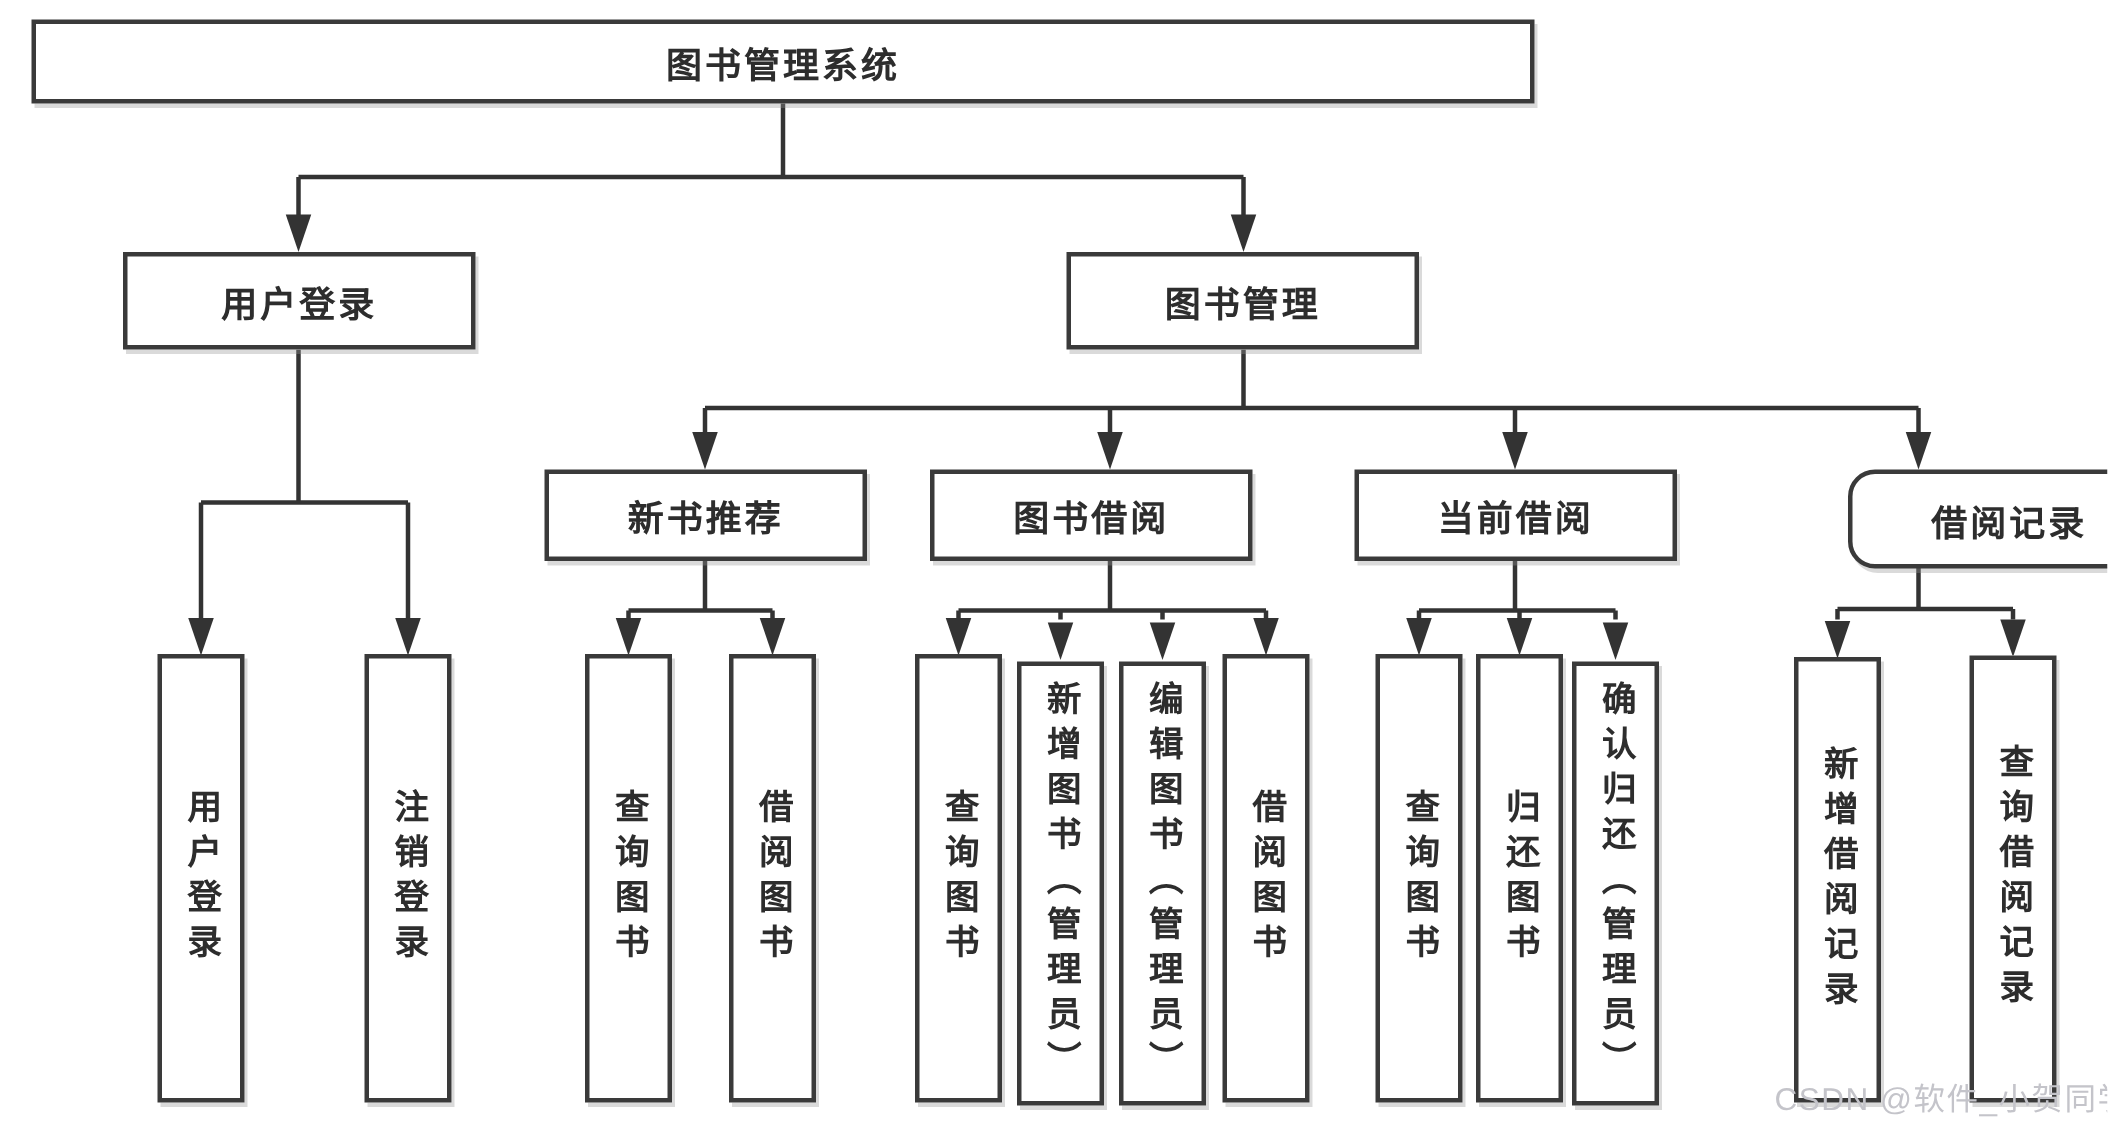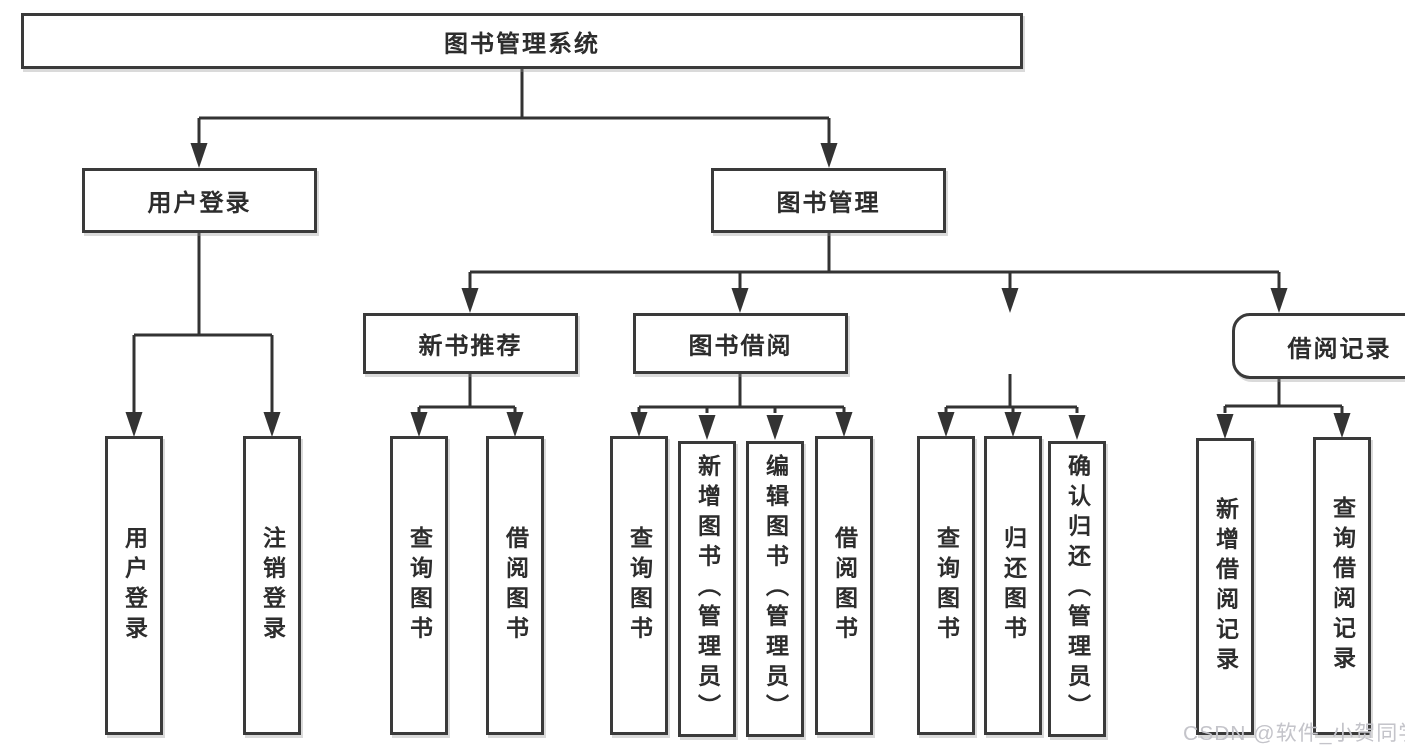--- a/index.html
+++ b/index.html
@@ -44,21 +44,21 @@
     text-orientation: mixed;
     font-size: 23px;
     letter-spacing: 7px;
     line-height: 1;
   }
   
   #n-root               { left: 21px;   top: 13px;  width: 1002px; height: 56px; }
   #n-user-login         { left: 82px;   top: 168px; width: 235px;  height: 65px; }
   #n-book-management    { left: 711px;  top: 168px; width: 235px;  height: 65px; }
   #n-new-book-recommend { left: 363px;  top: 313px; width: 215px;  height: 61px; }
-  #n-book-borrow        { left: 633px;  top: 313px; width: 215px;  height: 61px; }
+  #n-book-borrow        { left: 620px;  top: 313px; width: 215px;  height: 61px; }
   #n-current-borrow     { left: 903px;  top: 313px; width: 215px;  height: 61px; }
   #n-borrow-records     { left: 1232px; top: 313px; width: 215px;  height: 66px; border-radius: 18px; }
 
   .leaf { width: 58px; height: 299px; top: 436px; }
   #l-user-login            { left: 105px; }
   #l-logout                { left: 243px; }
   #l-query-book-recommend  { left: 390px; }
   #l-borrow-book-recommend { left: 486px; }
   #l-query-book-borrow     { left: 610px; }
   #l-add-book-admin        { left: 678px;  top: 441px; height: 296px; }
@@ -165,20 +165,23 @@
   <div class="node hnode" id="n-book-management">
     <span>图书管理</span>
   </div>
 
   <div class="node hnode" id="n-new-book-recommend">
     <span>新书推荐</span>
   </div>
   <div class="node hnode" id="n-book-borrow">
     <span>图书借阅</span>
   </div>
+  <div class="node hnode" id="n-current-borrow">
+    <span>当前借阅</span>
+  </div>
   <div class="node hnode" id="n-borrow-records">
     <span>借阅记录</span>
   </div>
 
   <div class="node leaf" id="l-user-login">
     <span>用户登录</span>
   </div>
   <div class="node leaf" id="l-logout">
     <span>注销登录</span>
   </div>

